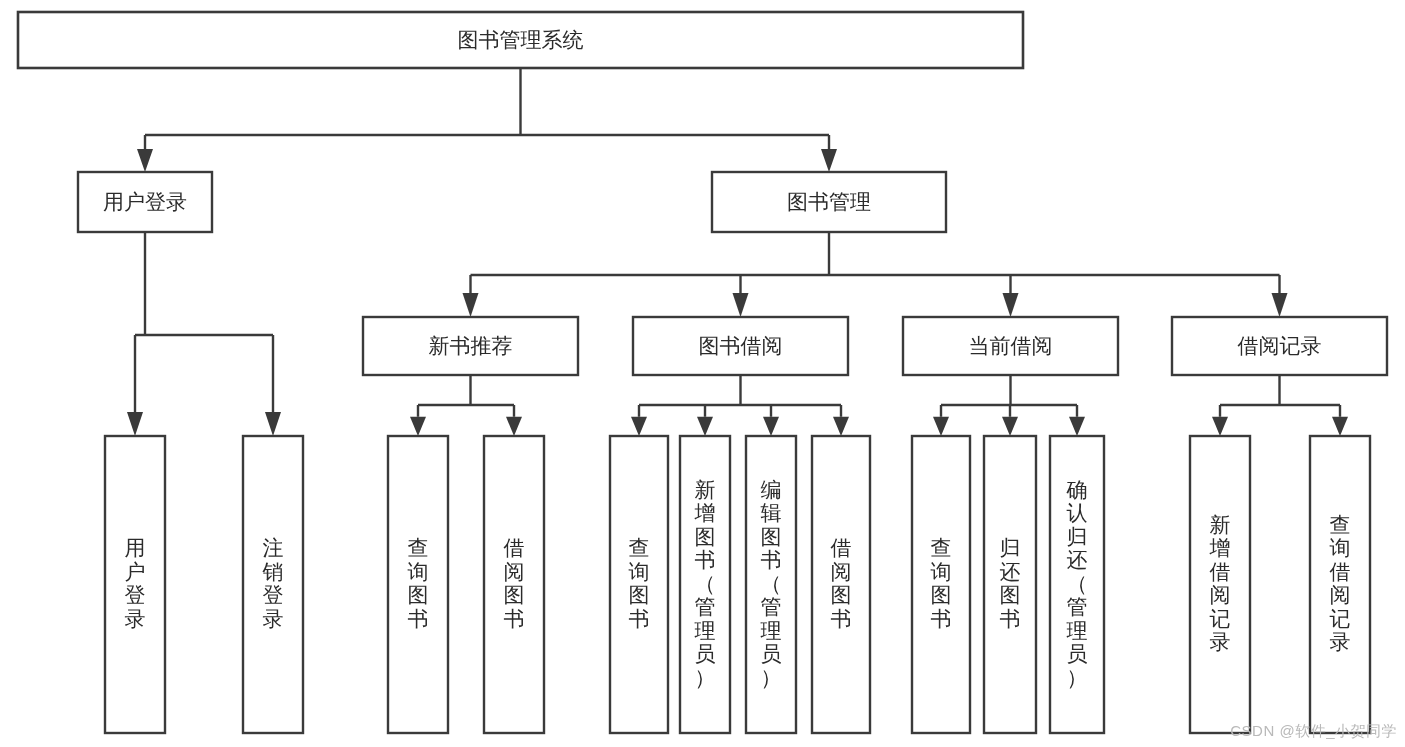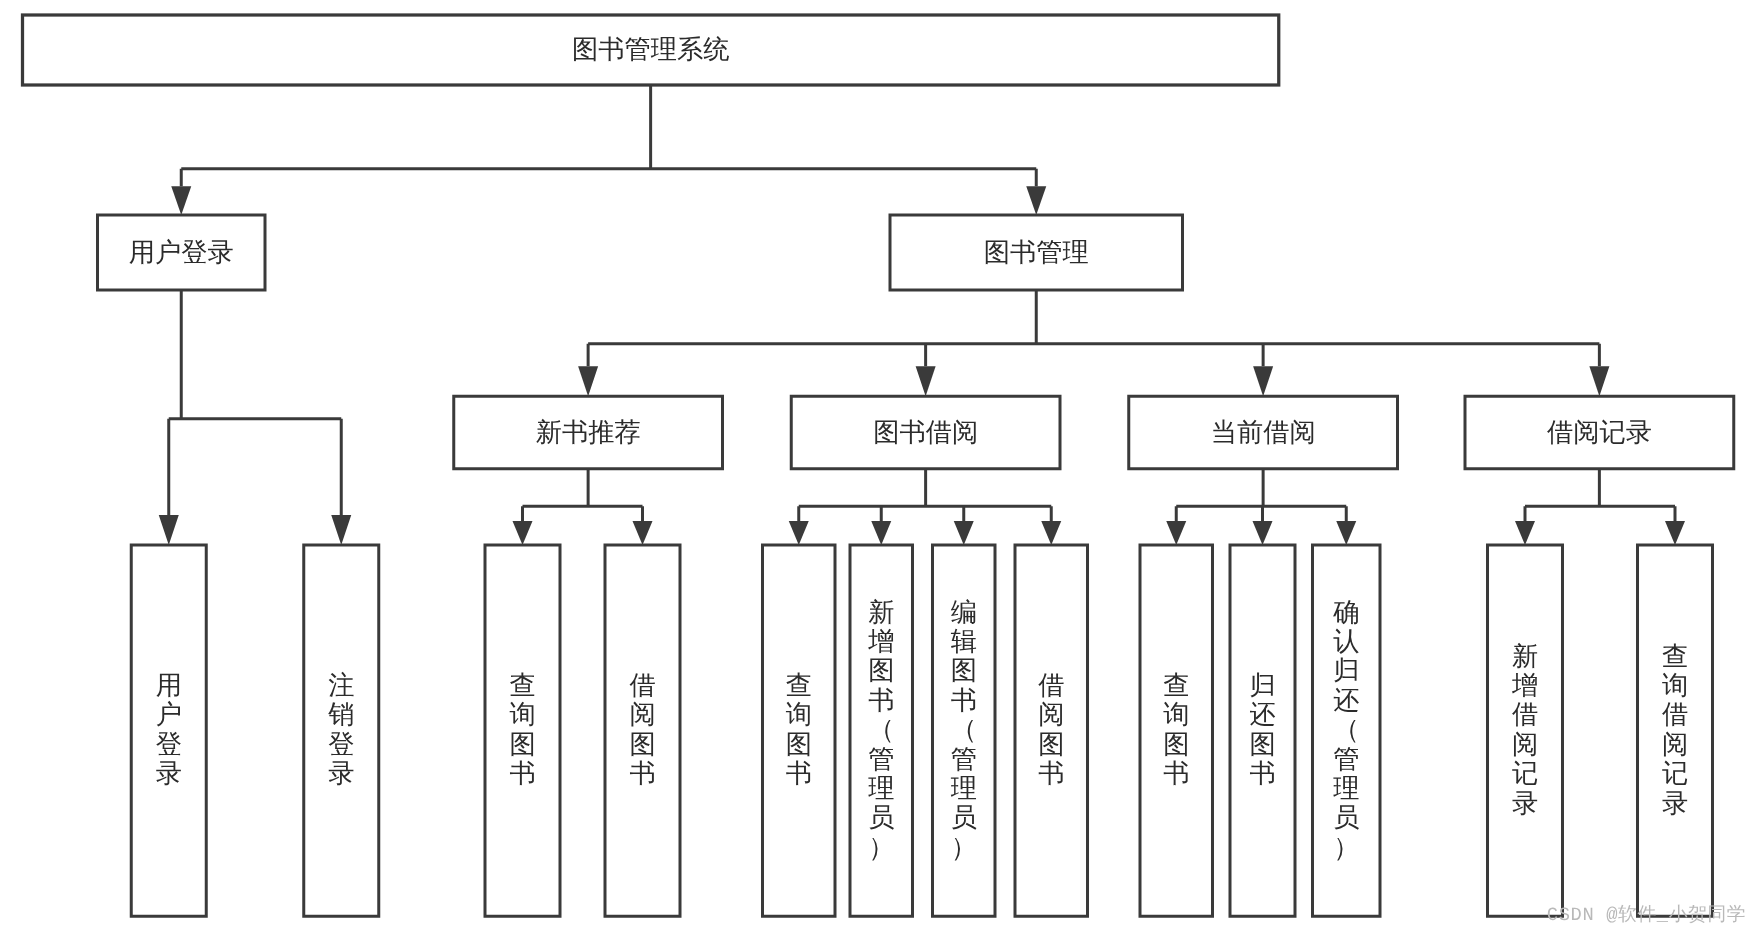--- a/index.html
+++ b/index.html
@@ -54,21 +54,21 @@
   .node-label.horizontal {
     font-size: 21px;
   }
   .node-label.vertical-text {
     font-size: 21px;
   }
   .watermark-text {
     position: absolute;
     right: 8px;
     bottom: 6px;
-    font-family: Liberation Mono, monospace;
+    font-family: Liberation Sans, sans-serif;
     font-size: 15px;
     color: #b9b9b9;
     white-space: nowrap;
     letter-spacing: 0.5px;
     user-select: none;
   }
 </style>
 </head>
 <body>
 

